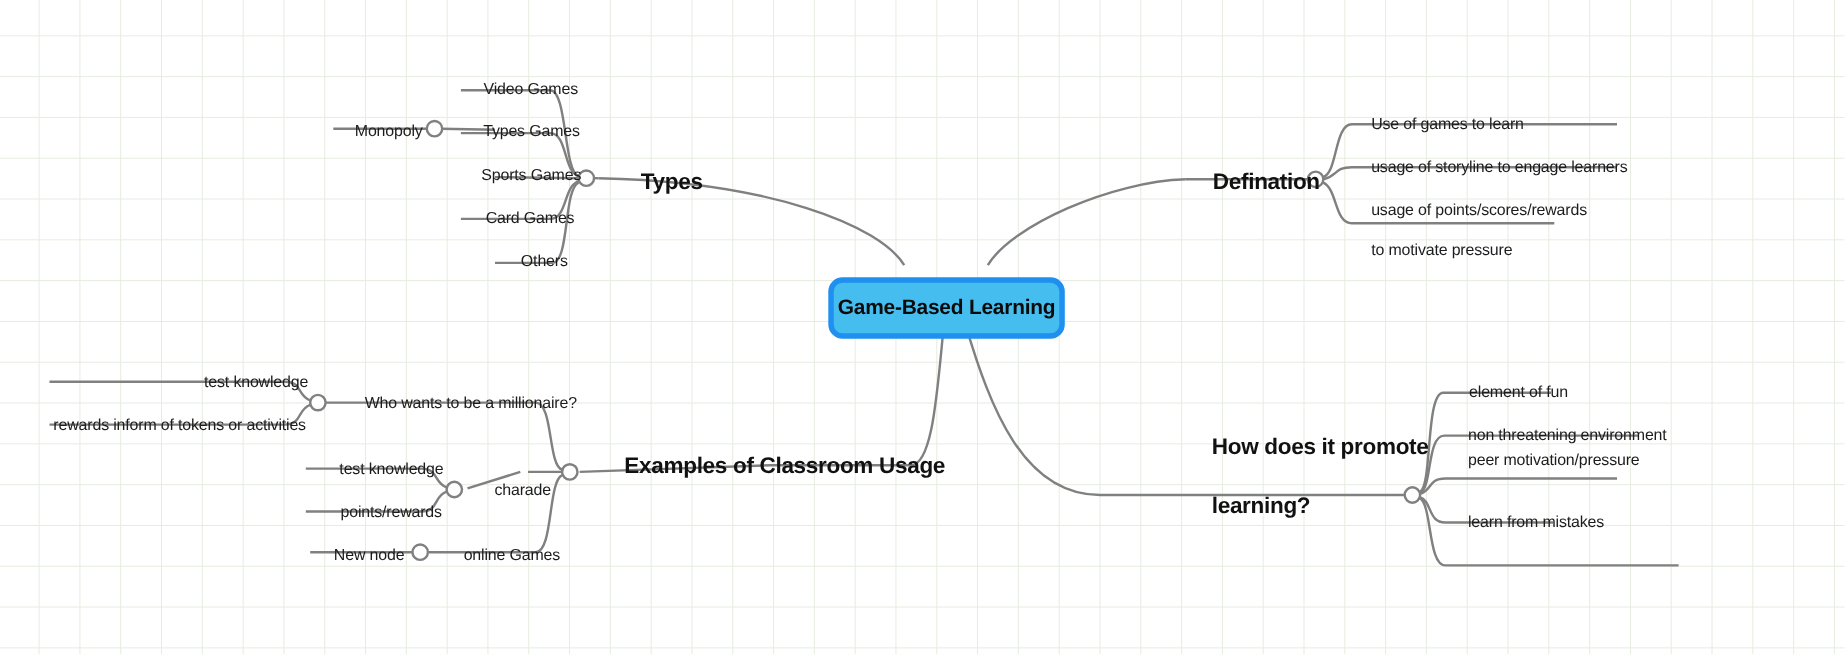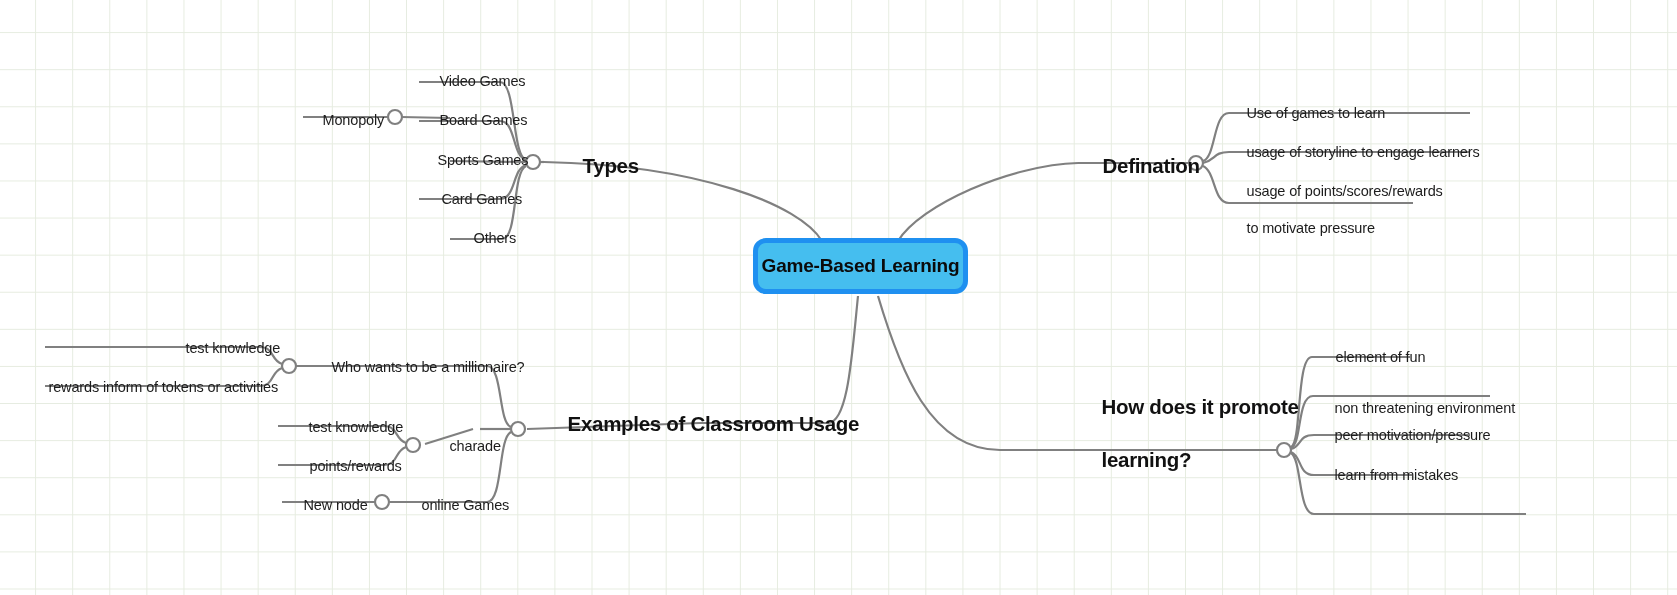--- a/index.html
+++ b/index.html
@@ -121,21 +121,21 @@
       <circle cx="395" cy="117" r="7"></circle>
       <circle cx="1196" cy="163" r="7"></circle>
       <circle cx="518" cy="429" r="7"></circle>
       <circle cx="289" cy="366" r="7"></circle>
       <circle cx="413" cy="445" r="7"></circle>
       <circle cx="382" cy="502" r="7"></circle>
       <circle cx="1284" cy="450" r="7"></circle>
     </g>
   </svg>
 
-  <div id="root-node" style="left:753px; top:238px; width:215px; height:56px;">
+  <div id="root-node" style="left:753px; top:252px; width:215px; height:56px;">
     <span class="root-text">Game-Based Learning</span>
   </div>
 
   <div class="node-label lvl1" style="left:561px; top:127px;">
     <span>Types</span>
   </div>
 
   <div class="node-label lvl1" style="left:1081px; top:127px;">
     <span>Defination</span>
   </div>
@@ -147,21 +147,21 @@
   <div class="node-label lvl1" style="left:1080px; top:368px;">
     <span>How does it promote</span><br>
     <span>learning?</span>
   </div>
 
   <div class="node-label" style="left:424px; top:53px;">
     <span>Video Games</span>
   </div>
 
   <div class="node-label" style="left:424px; top:92px;">
-    <span>Board Games</span>
+    <span>Types Games</span>
   </div>
 
   <div class="node-label" style="left:422px; top:132px;">
     <span>Sports Games</span>
   </div>
 
   <div class="node-label" style="left:426px; top:171px;">
     <span>Card Games</span>
   </div>
 
@@ -215,25 +215,25 @@
   </div>
 
   <div class="node-label" style="left:288px; top:477px;">
     <span>New node</span>
   </div>
 
   <div class="node-label" style="left:1320px; top:329px;">
     <span>element of fun</span>
   </div>
 
-  <div class="node-label" style="left:1319px; top:380px;">
+  <div class="node-label" style="left:1319px; top:368px;">
     <span>non threatening environment</span>
   </div>
 
-  <div class="node-label" style="left:1319px; top:407px;text-align:center;">
+  <div class="node-label" style="left:1319px; top:391px;text-align:center;">
     <span>peer motivation/pressure</span>
   </div>
 
   <div class="node-label" style="left:1319px; top:447px;">
     <span>learn from mistakes</span>
   </div>
 
 
 </div>
 

